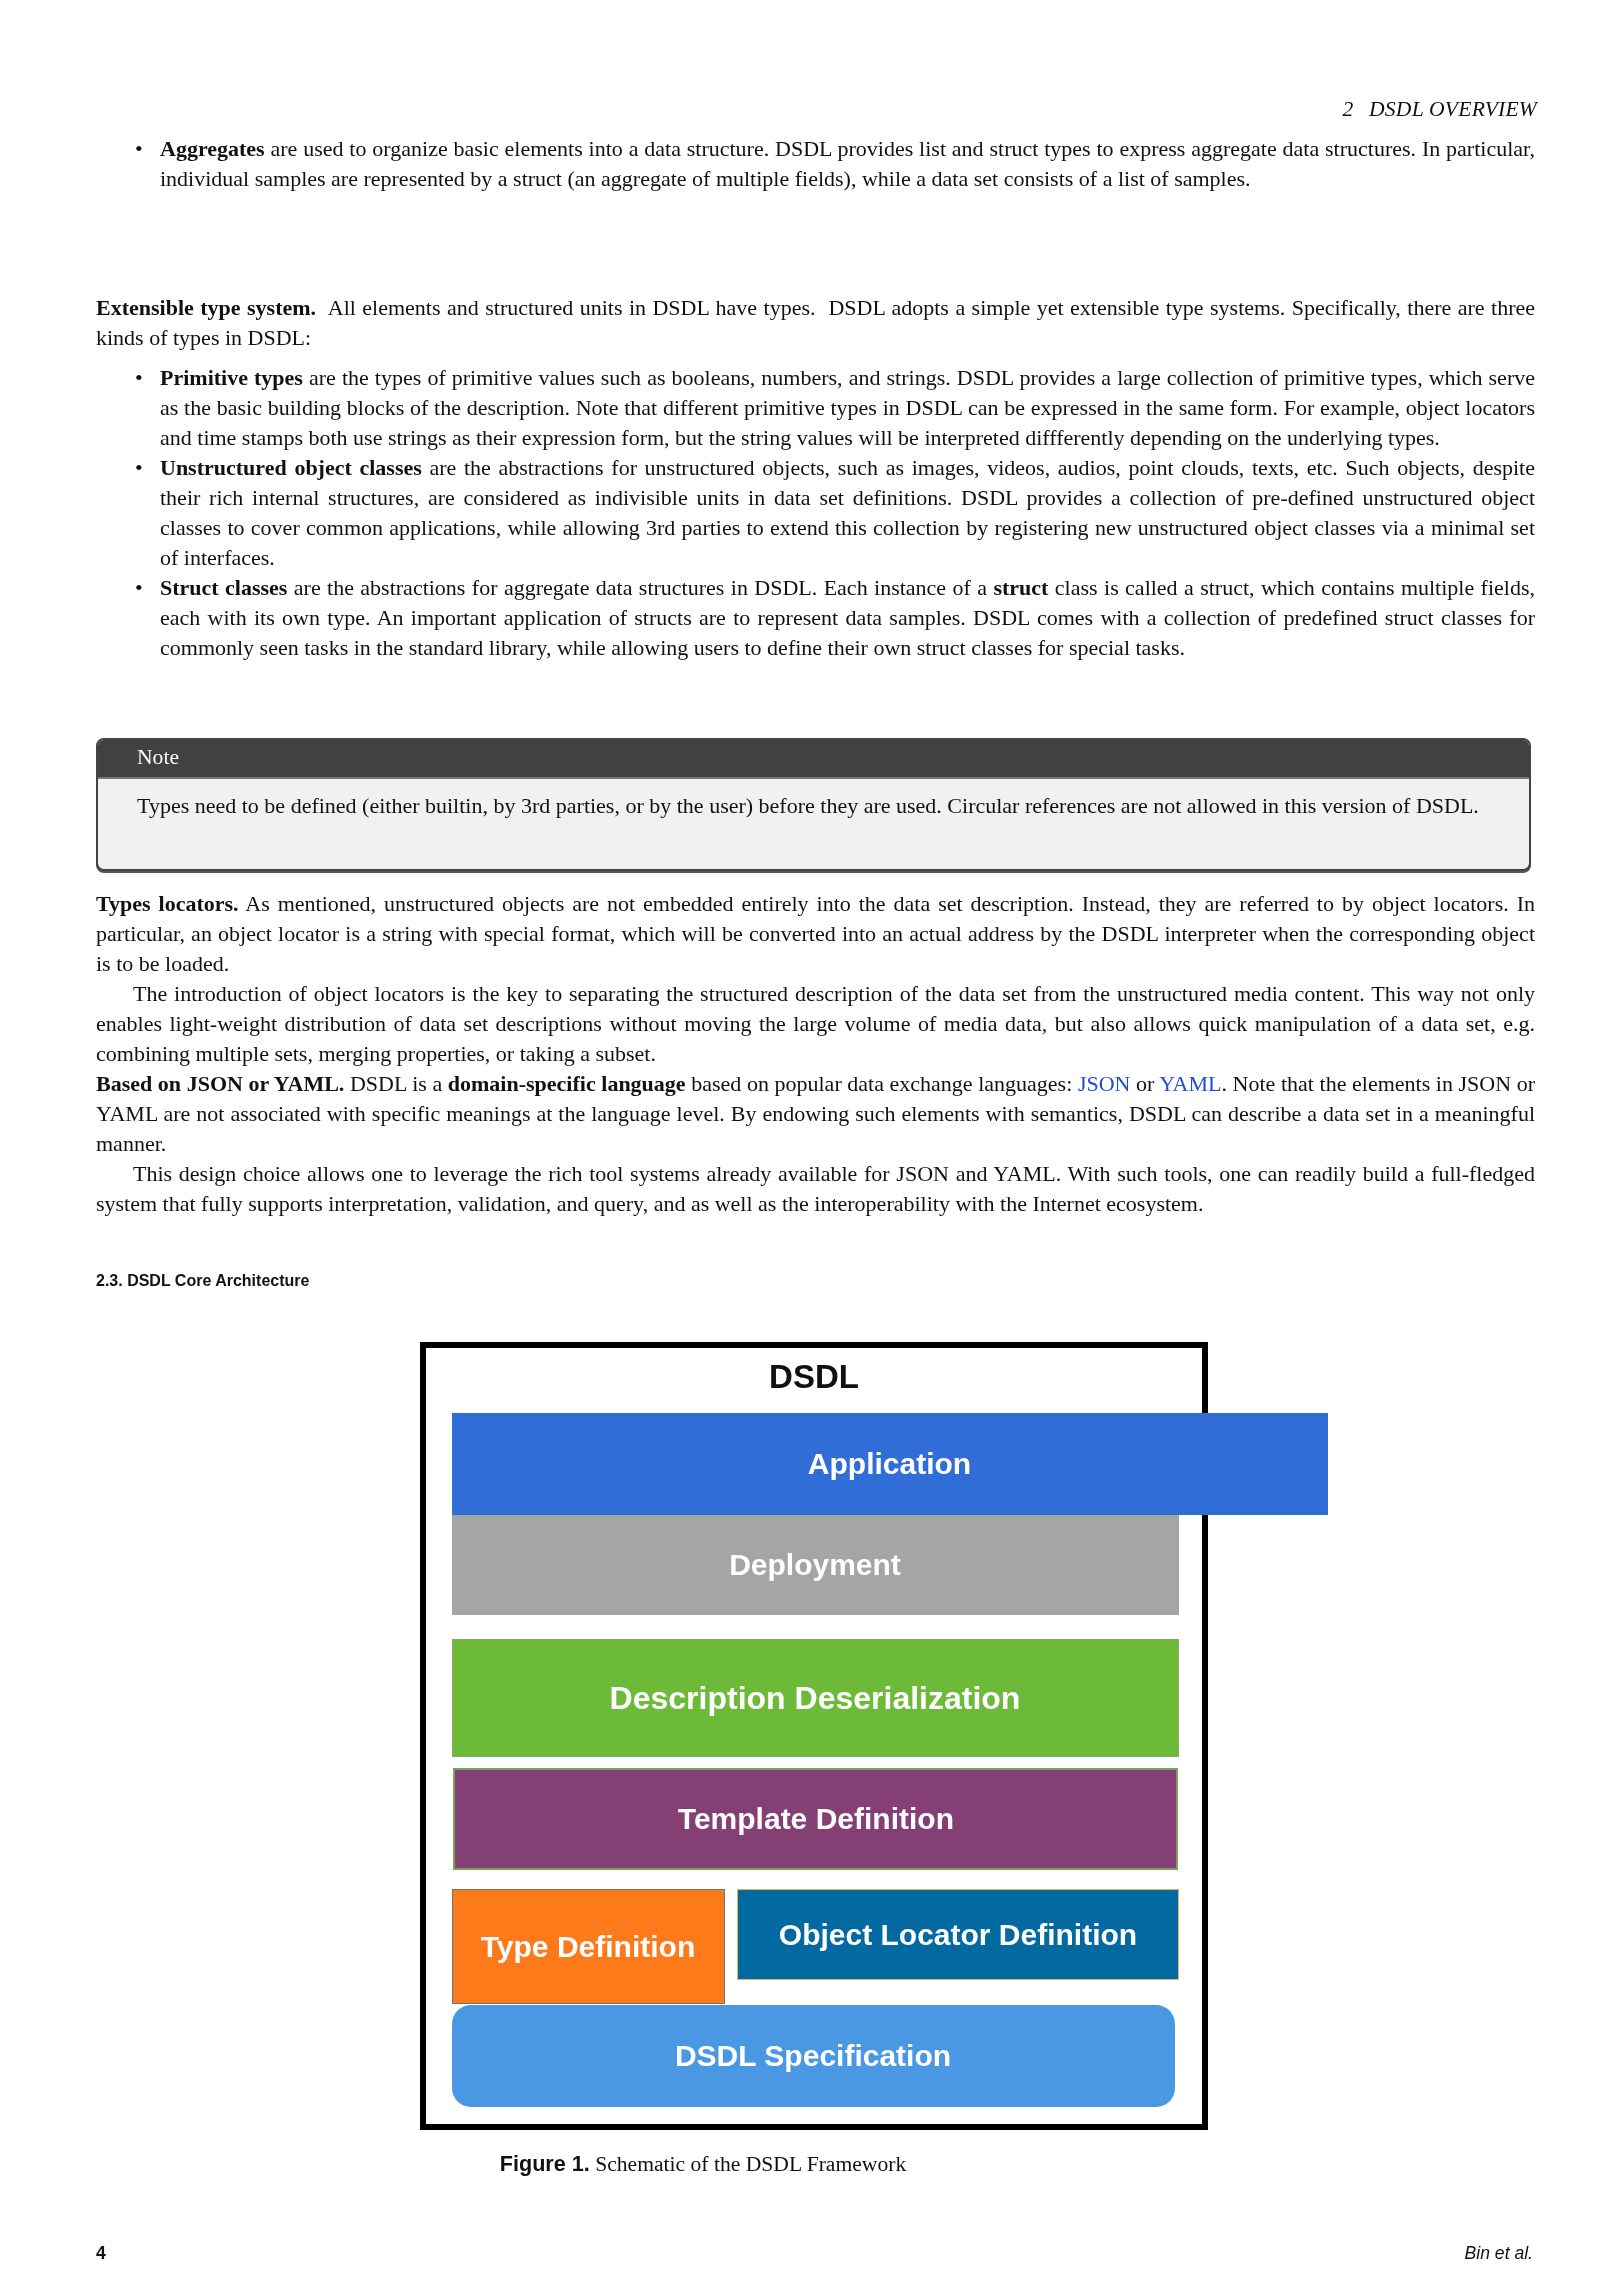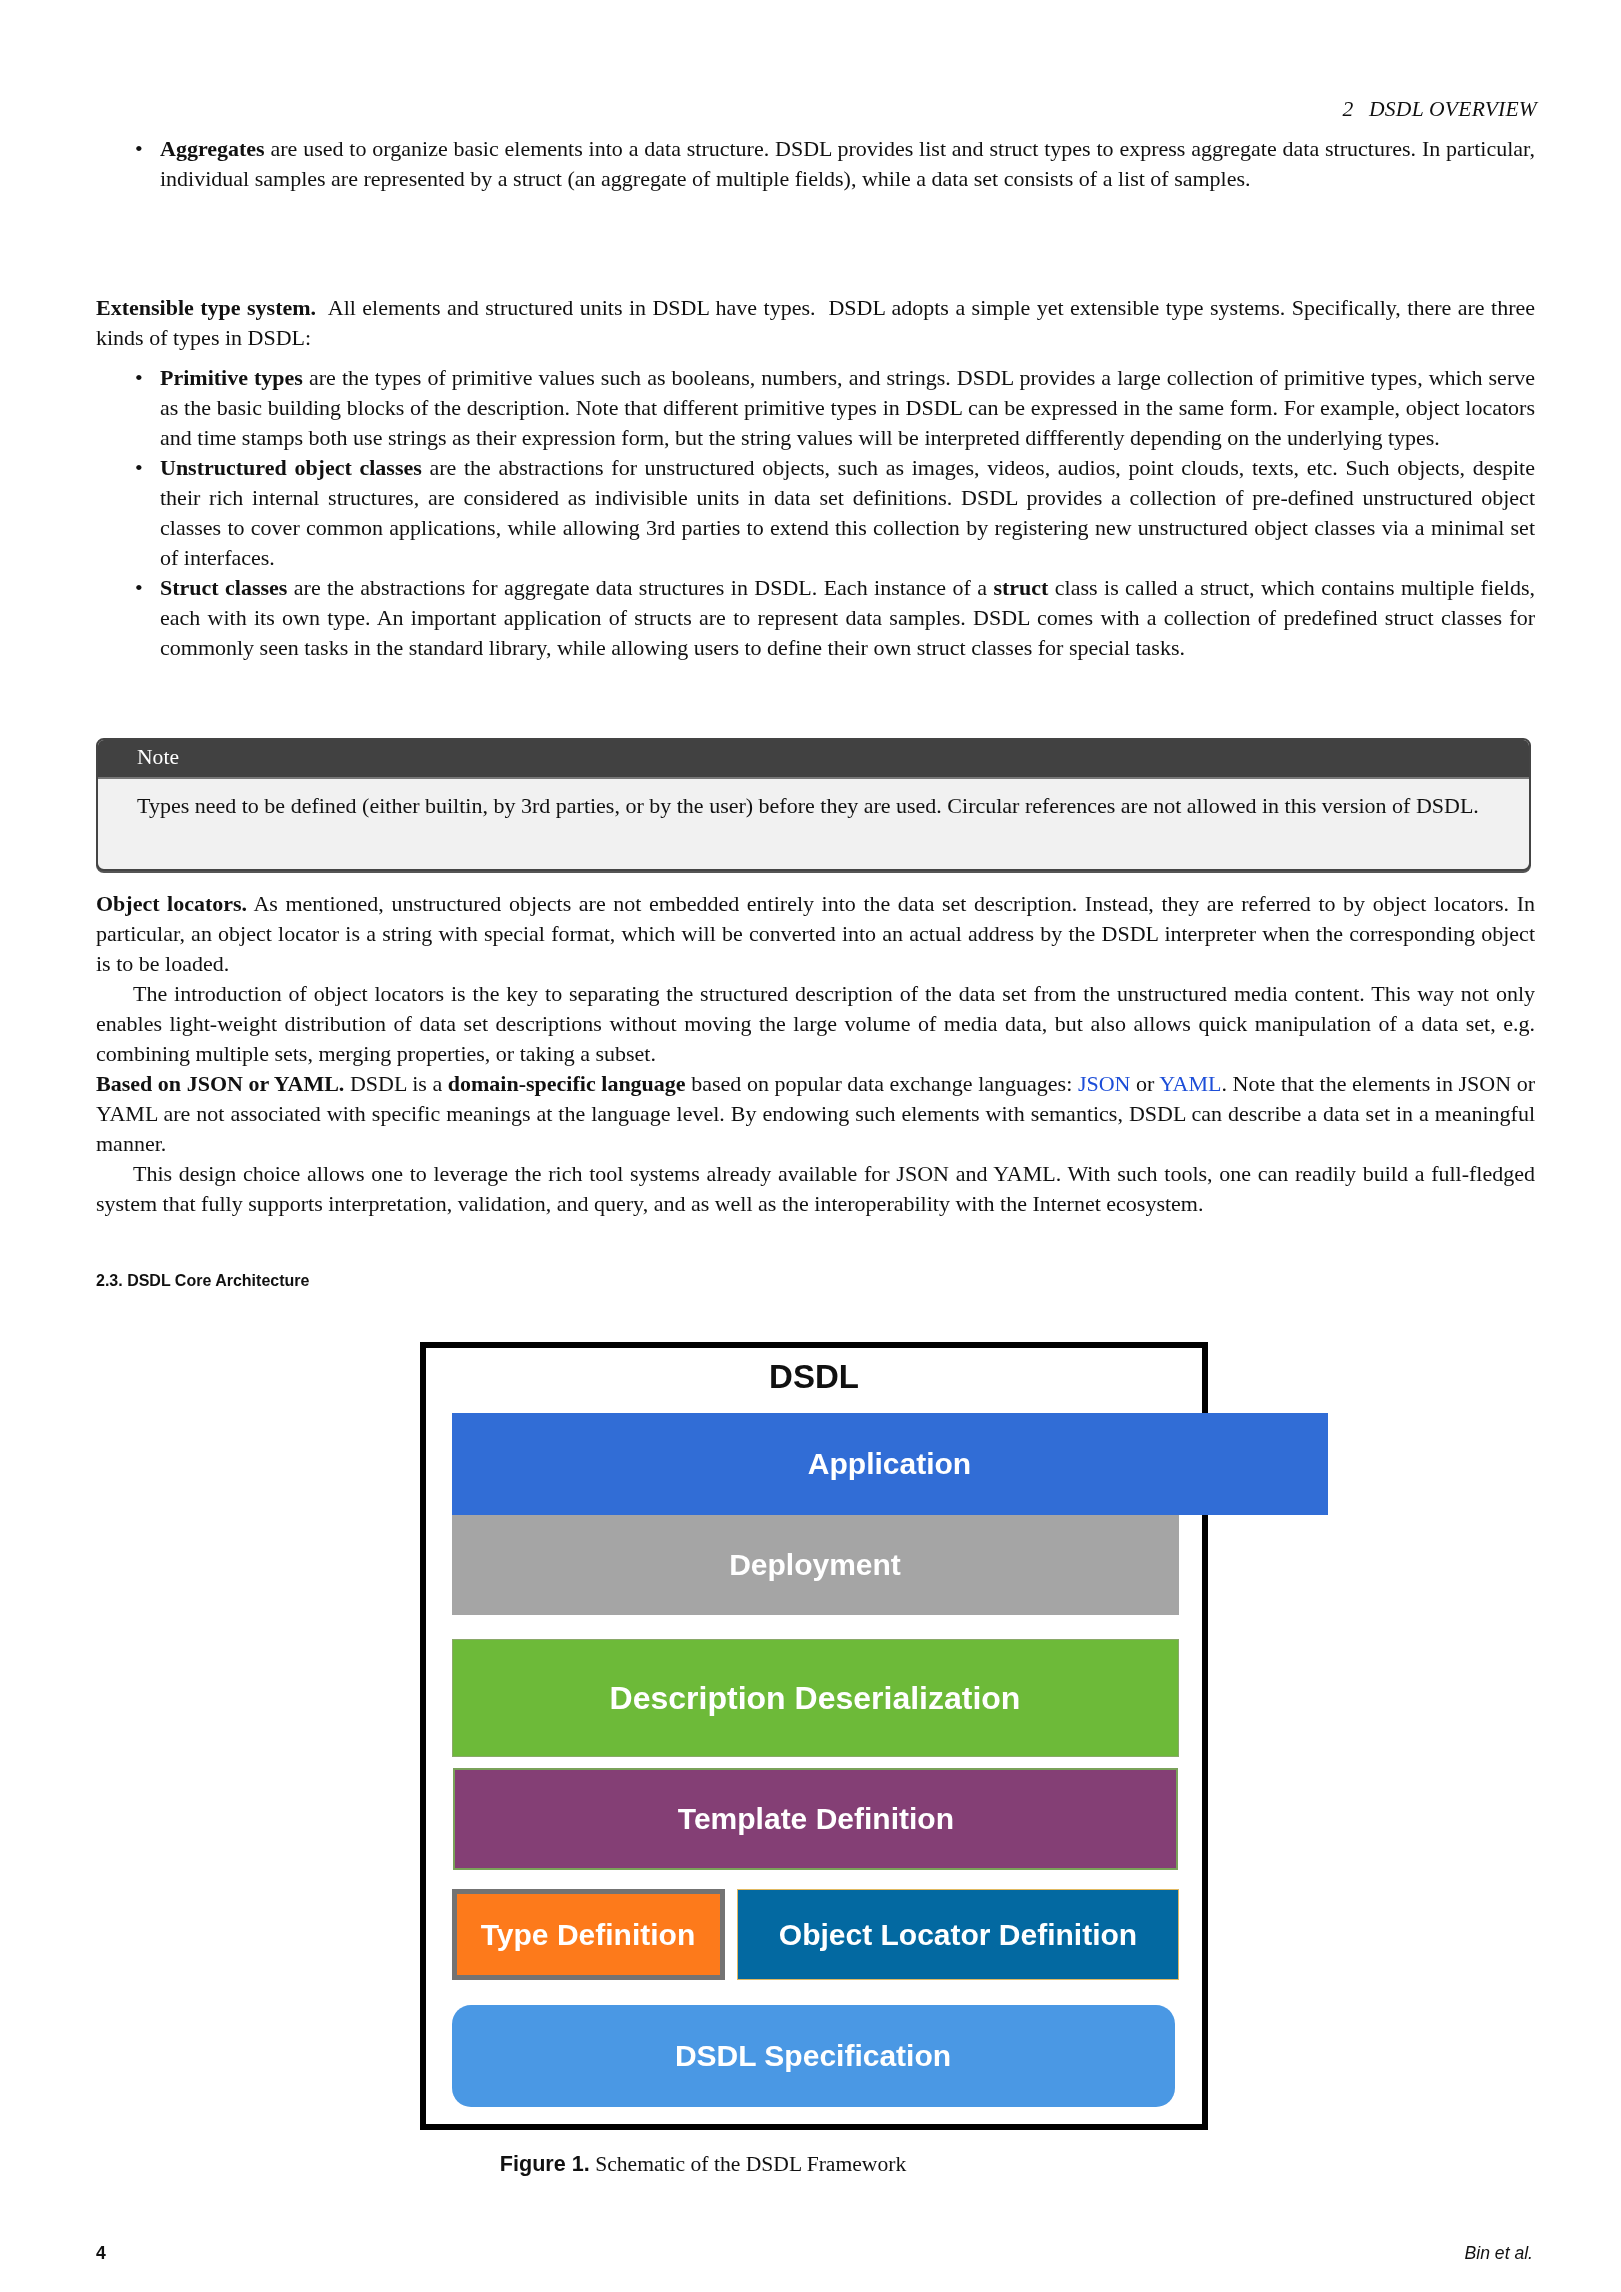--- a/index.html
+++ b/index.html
@@ -66,35 +66,35 @@
       <li><span class="dot">•</span><b>Struct classes</b><span> are the abstractions for aggregate data structures in DSDL. Each instance of a </span><b>struct</b><span> class is called a struct, which contains multiple fields, each with its own type. An important application of structs are to represent data samples. DSDL comes with a collection of predefined struct classes for commonly seen tasks in the standard library, while allowing users to define their own struct classes for special tasks.</span></li>
     </ul>
   </div>
 
   <div class="note">
     <div class="note-header">Note</div>
     <div class="note-body">Types need to be defined (either builtin, by 3rd parties, or by the user) before they are used. Circular references are not allowed in this version of DSDL.</div>
   </div>
 
   <div class="block" style="top:857px;">
-    <div><b>Object locators.</b><span> As mentioned, unstructured objects are not embedded entirely into the data set description. Instead, they are referred to by object locators. In particular, an object locator is a string with special format, which will be converted into an actual address by the DSDL interpreter when the corresponding object is to be loaded.</span></div>
+    <div><b>Types locators.</b><span> As mentioned, unstructured objects are not embedded entirely into the data set description. Instead, they are referred to by object locators. In particular, an object locator is a string with special format, which will be converted into an actual address by the DSDL interpreter when the corresponding object is to be loaded.</span></div>
     <div class="indent">The introduction of object locators is the key to separating the structured description of the data set from the unstructured media content. This way not only enables light-weight distribution of data set descriptions without moving the large volume of media data, but also allows quick manipulation of a data set, e.g. combining multiple sets, merging properties, or taking a subset.</div>
     <div><b>Based on JSON or YAML.</b><span> DSDL is a </span><b>domain-specific language</b><span> based on popular data exchange languages: </span><span class="link">JSON</span><span> or </span><span class="link">YAML</span><span>. Note that the elements in JSON or YAML are not associated with specific meanings at the language level.  By endowing such elements with semantics, DSDL can describe a data set in a meaningful manner.</span></div>
     <div class="indent">This design choice allows one to leverage the rich tool systems already available for JSON and YAML. With such tools, one can readily build a full-fledged system that fully supports interpretation, validation, and query, and as well as the interoperability with the Internet ecosystem.</div>
   </div>
 
   <div class="section-heading">2.3.  DSDL Core Architecture</div>
 
   <div class="figure-frame">
     <div class="fig-title">DSDL</div>
     <div class="layer" style="left:25.5px; top:65px; width:876px; height:102px; background:#316dd6; font-size:30px;">Application</div>
     <div class="layer" style="left:25.5px; top:167px; width:727px; height:100px; background:#a5a5a5; font-size:30px;">Deployment</div>
     <div class="layer" style="left:25.5px; top:291px; width:727px; height:118px; background:#6dba39; border:1px solid #8aa86a; font-size:32px;">Description Deserialization</div>
     <div class="layer" style="left:27.4px; top:420px; width:725px; height:102px; background:#843f75; border:2px solid #7aa25a; font-size:30px;">Template Definition</div>
-    <div class="layer" style="left:25.5px; top:541px; width:273px; height:91px; background:#fd7a1b; border:5px solid #737373; font-size:30px;">Type Definition</div>
+    <div class="layer" style="left:25.5px; top:541px; width:273px; height:115px; background:#fd7a1b; border:1px solid #737373; font-size:30px;">Type Definition</div>
     <div class="layer" style="left:311px; top:541px; width:442px; height:91px; background:#0369a1; border:1px solid #e0b860; font-size:30px;">Object Locator Definition</div>
     <div class="layer" style="left:25.5px; top:657px; width:723px; height:102px; background:#4a98e4; font-size:30px;border-radius:19px;">DSDL Specification</div>
   </div>
 
   <div class="caption">
     <span class="label">Figure 1.</span><span style="white-space:pre;"> Schematic of the DSDL Framework</span>
   </div>
 
   <div class="footer-left">4</div>
   <div class="footer-right">Bin et al.</div>

